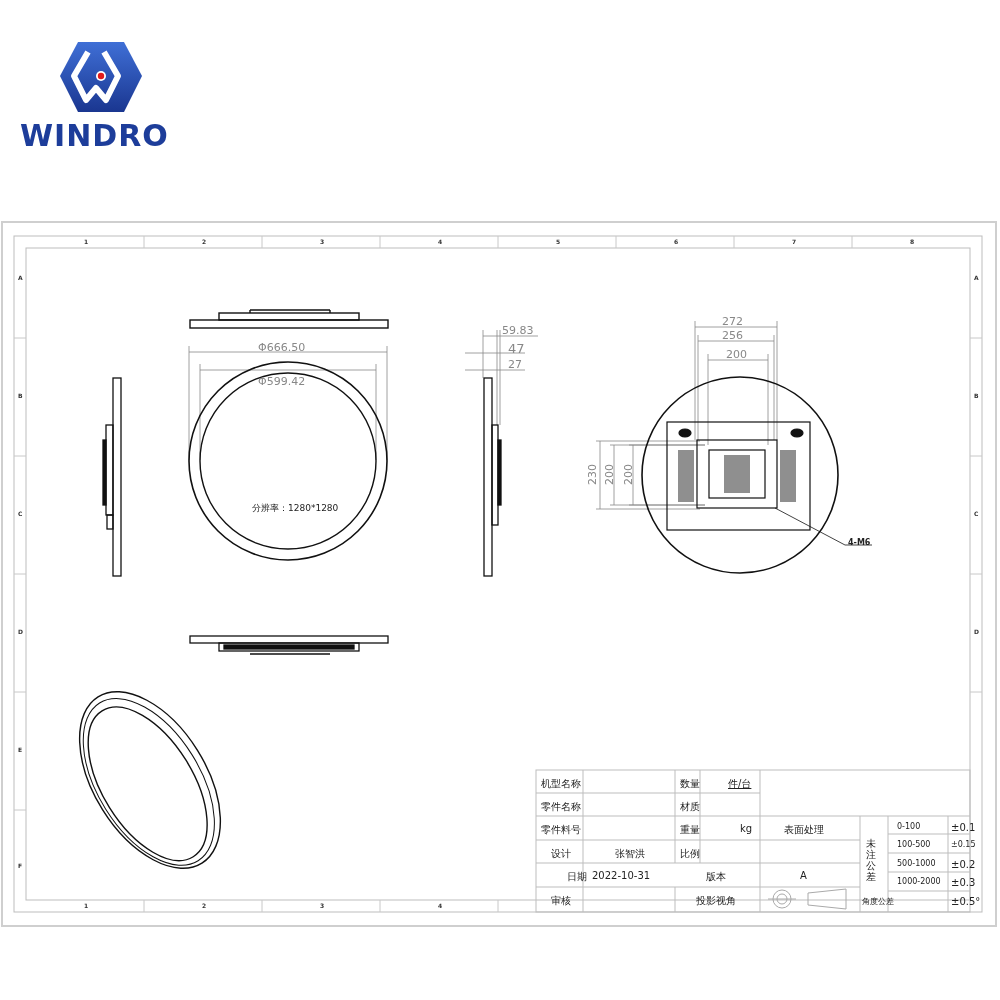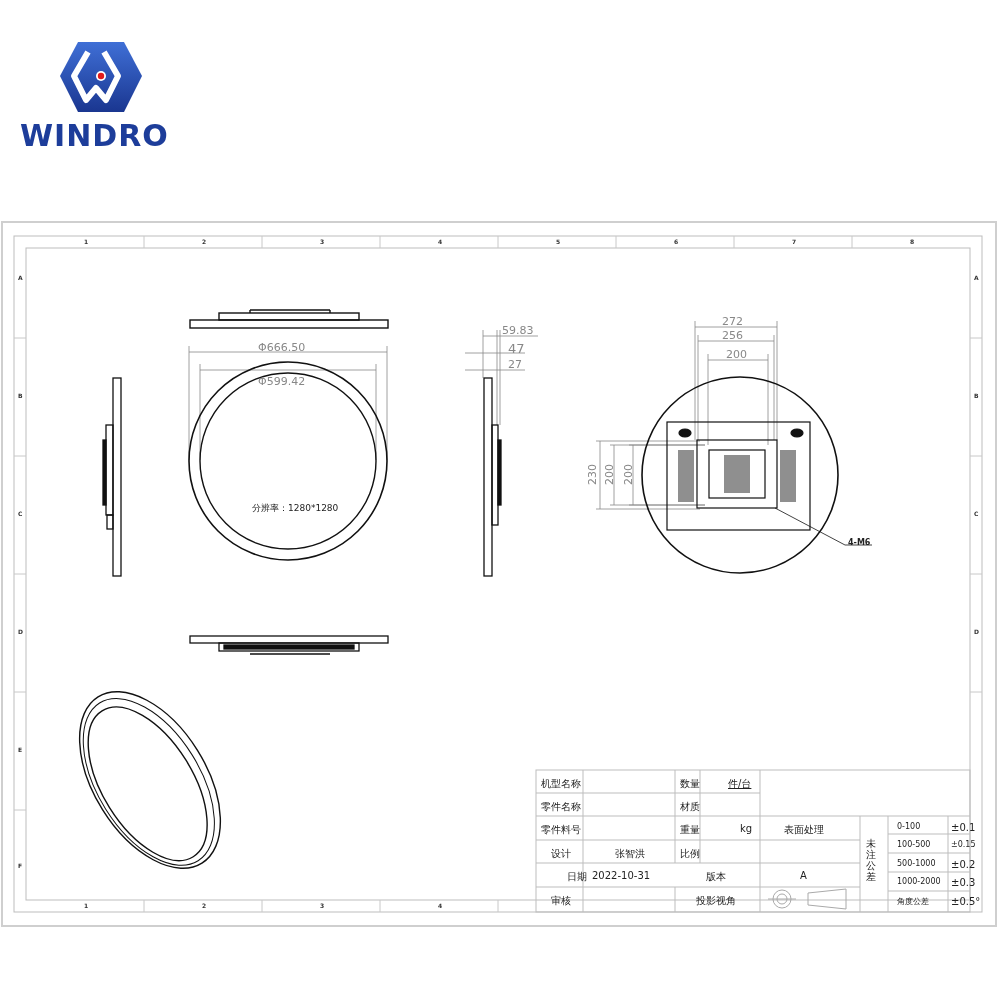--- a/index.html
+++ b/index.html
@@ -256,14 +256,14 @@
 <div class="tb" style="left:866px;top:838px;width:12px;line-height:11px;word-break:break-all;">未注公差</div>
 
 <div class="tb" style="left:897px;top:822px;font-size:8px;">0-100</div>
 <div class="tb" style="left:951px;top:822px;">±0.1</div>
 <div class="tb" style="left:897px;top:840px;font-size:8px;">100-500</div>
 <div class="tb" style="left:951px;top:840px;font-size:8px;">±0.15</div>
 <div class="tb" style="left:897px;top:859px;font-size:8px;">500-1000</div>
 <div class="tb" style="left:951px;top:859px;">±0.2</div>
 <div class="tb" style="left:897px;top:877px;font-size:8px;">1000-2000</div>
 <div class="tb" style="left:951px;top:877px;text-align:right;">±0.3</div>
-<div class="tb" style="left:897px;top:896px;font-size:8px;">角度公差</div>
+<div class="tb" style="left:862px;top:896px;font-size:8px;">角度公差</div>
 <div class="tb" style="left:951px;top:896px;">±0.5°</div>
 
 </body></html>

